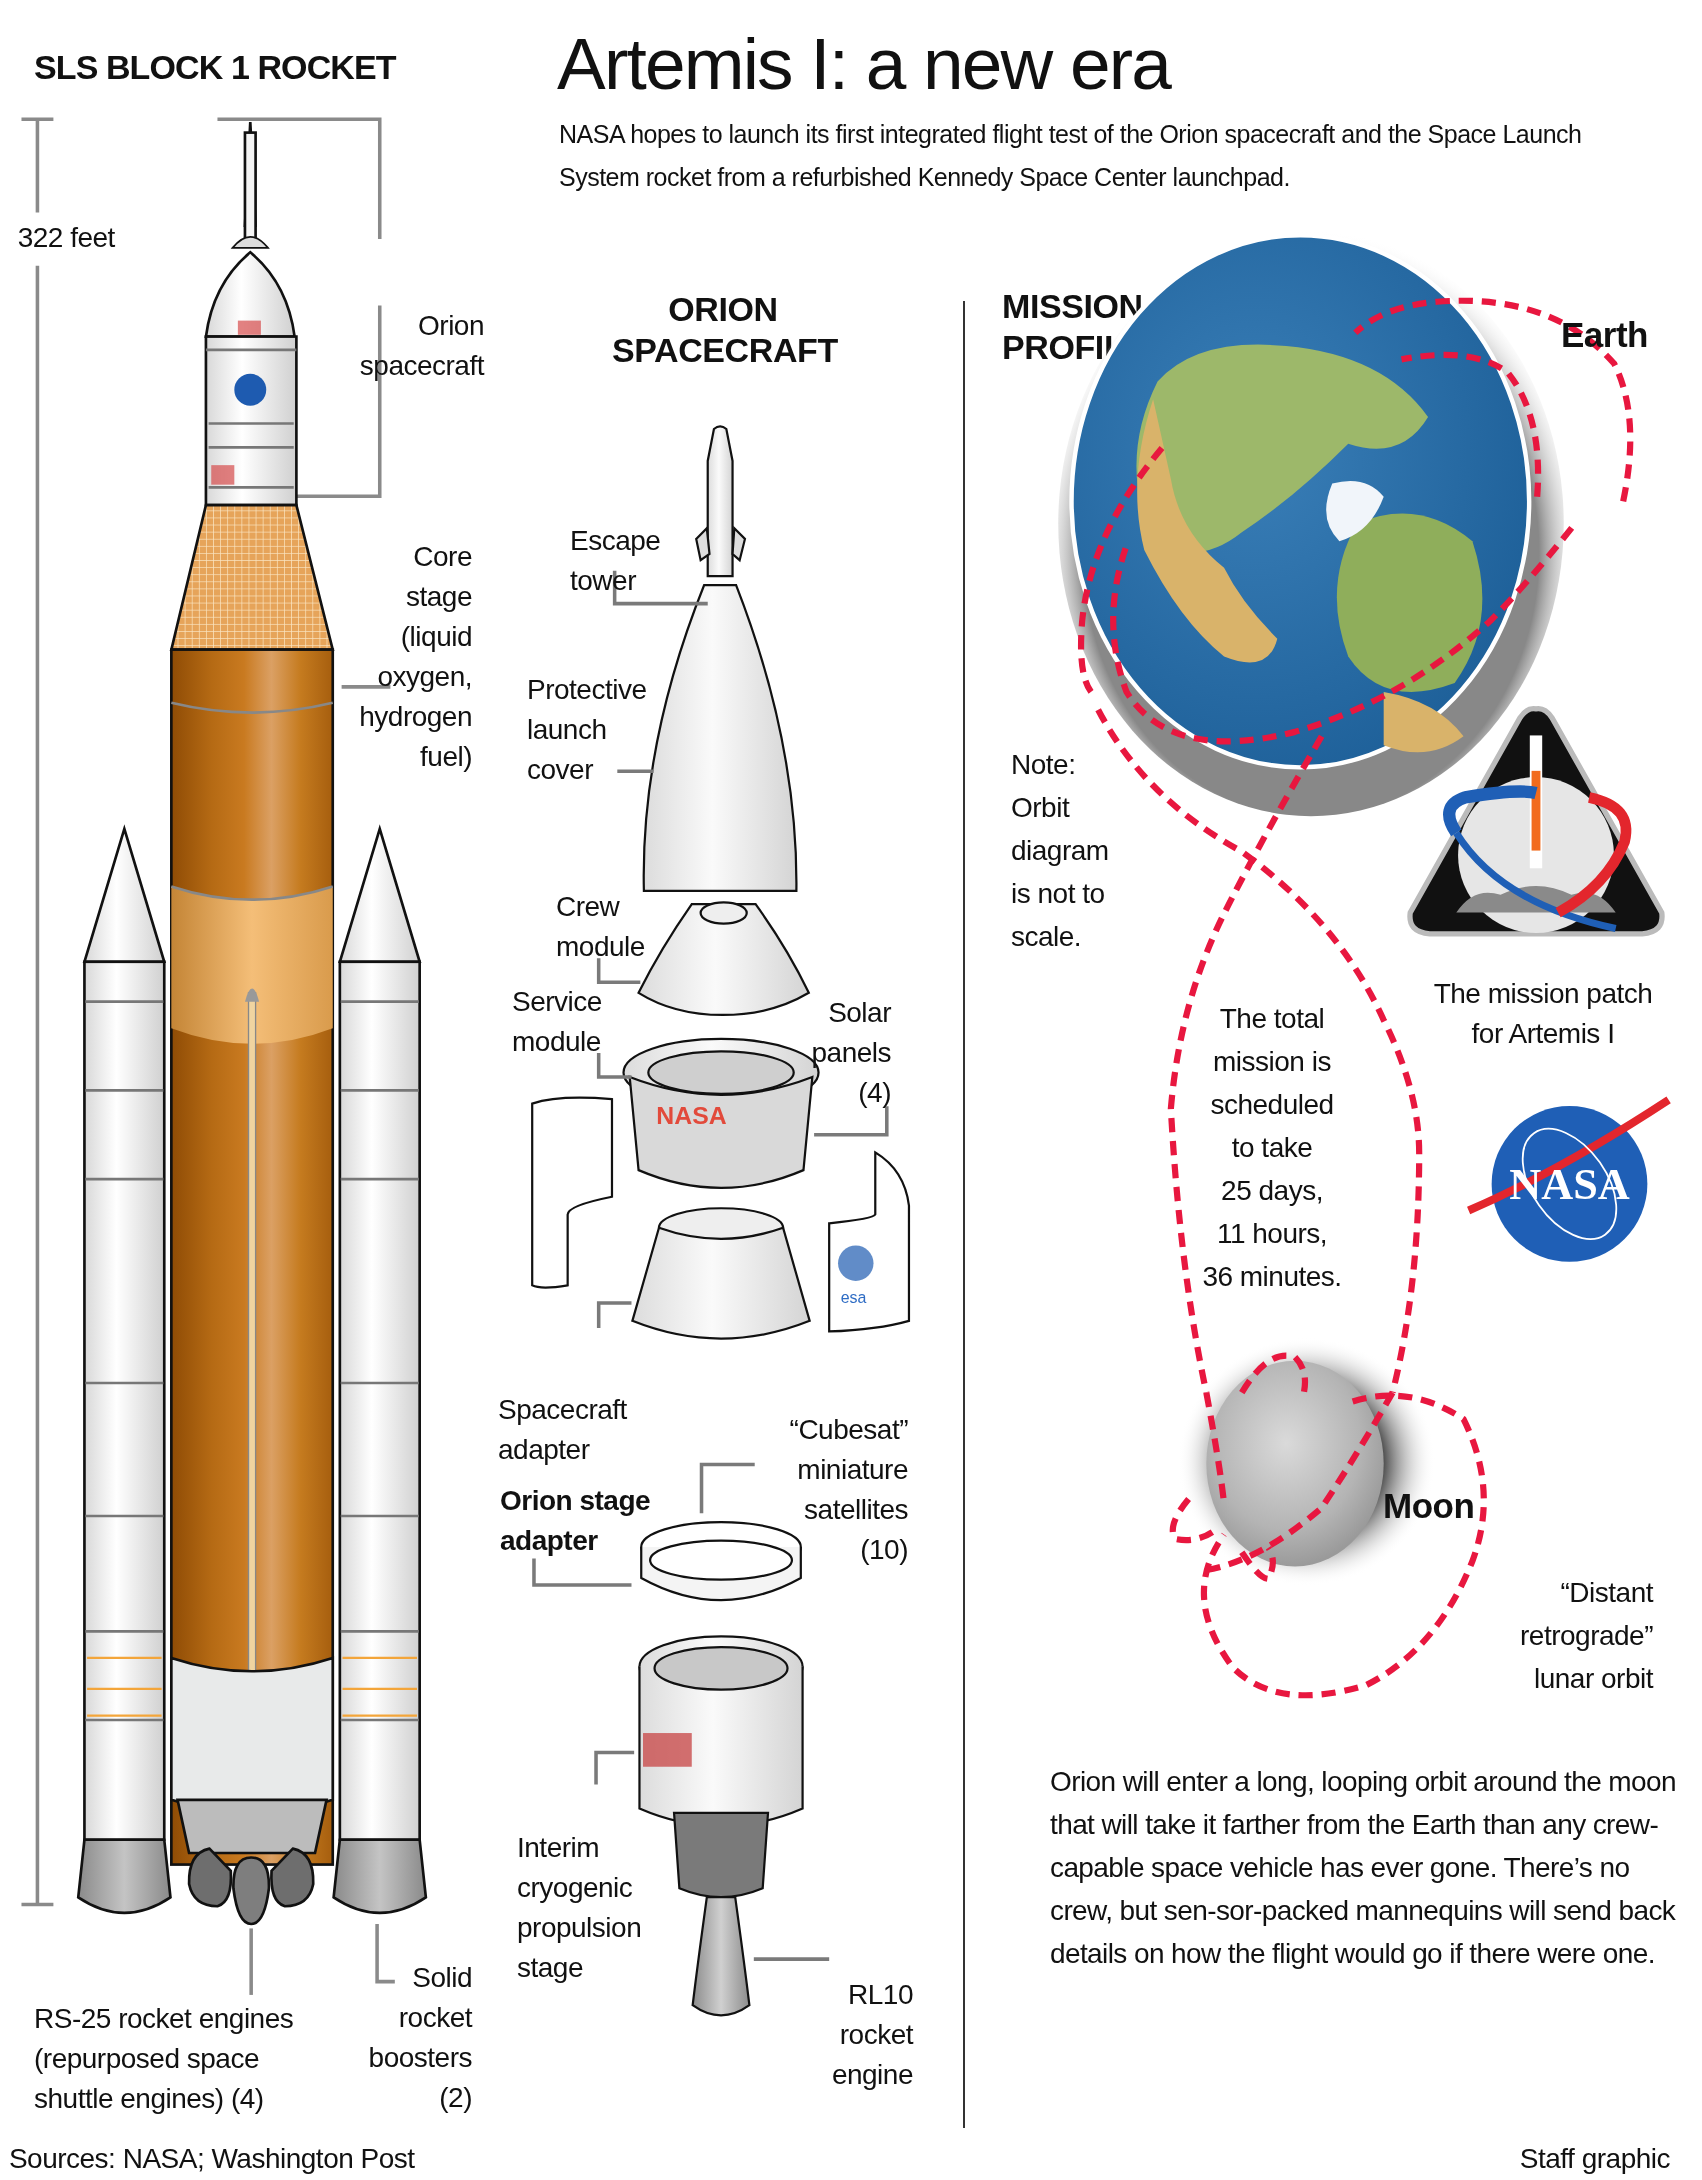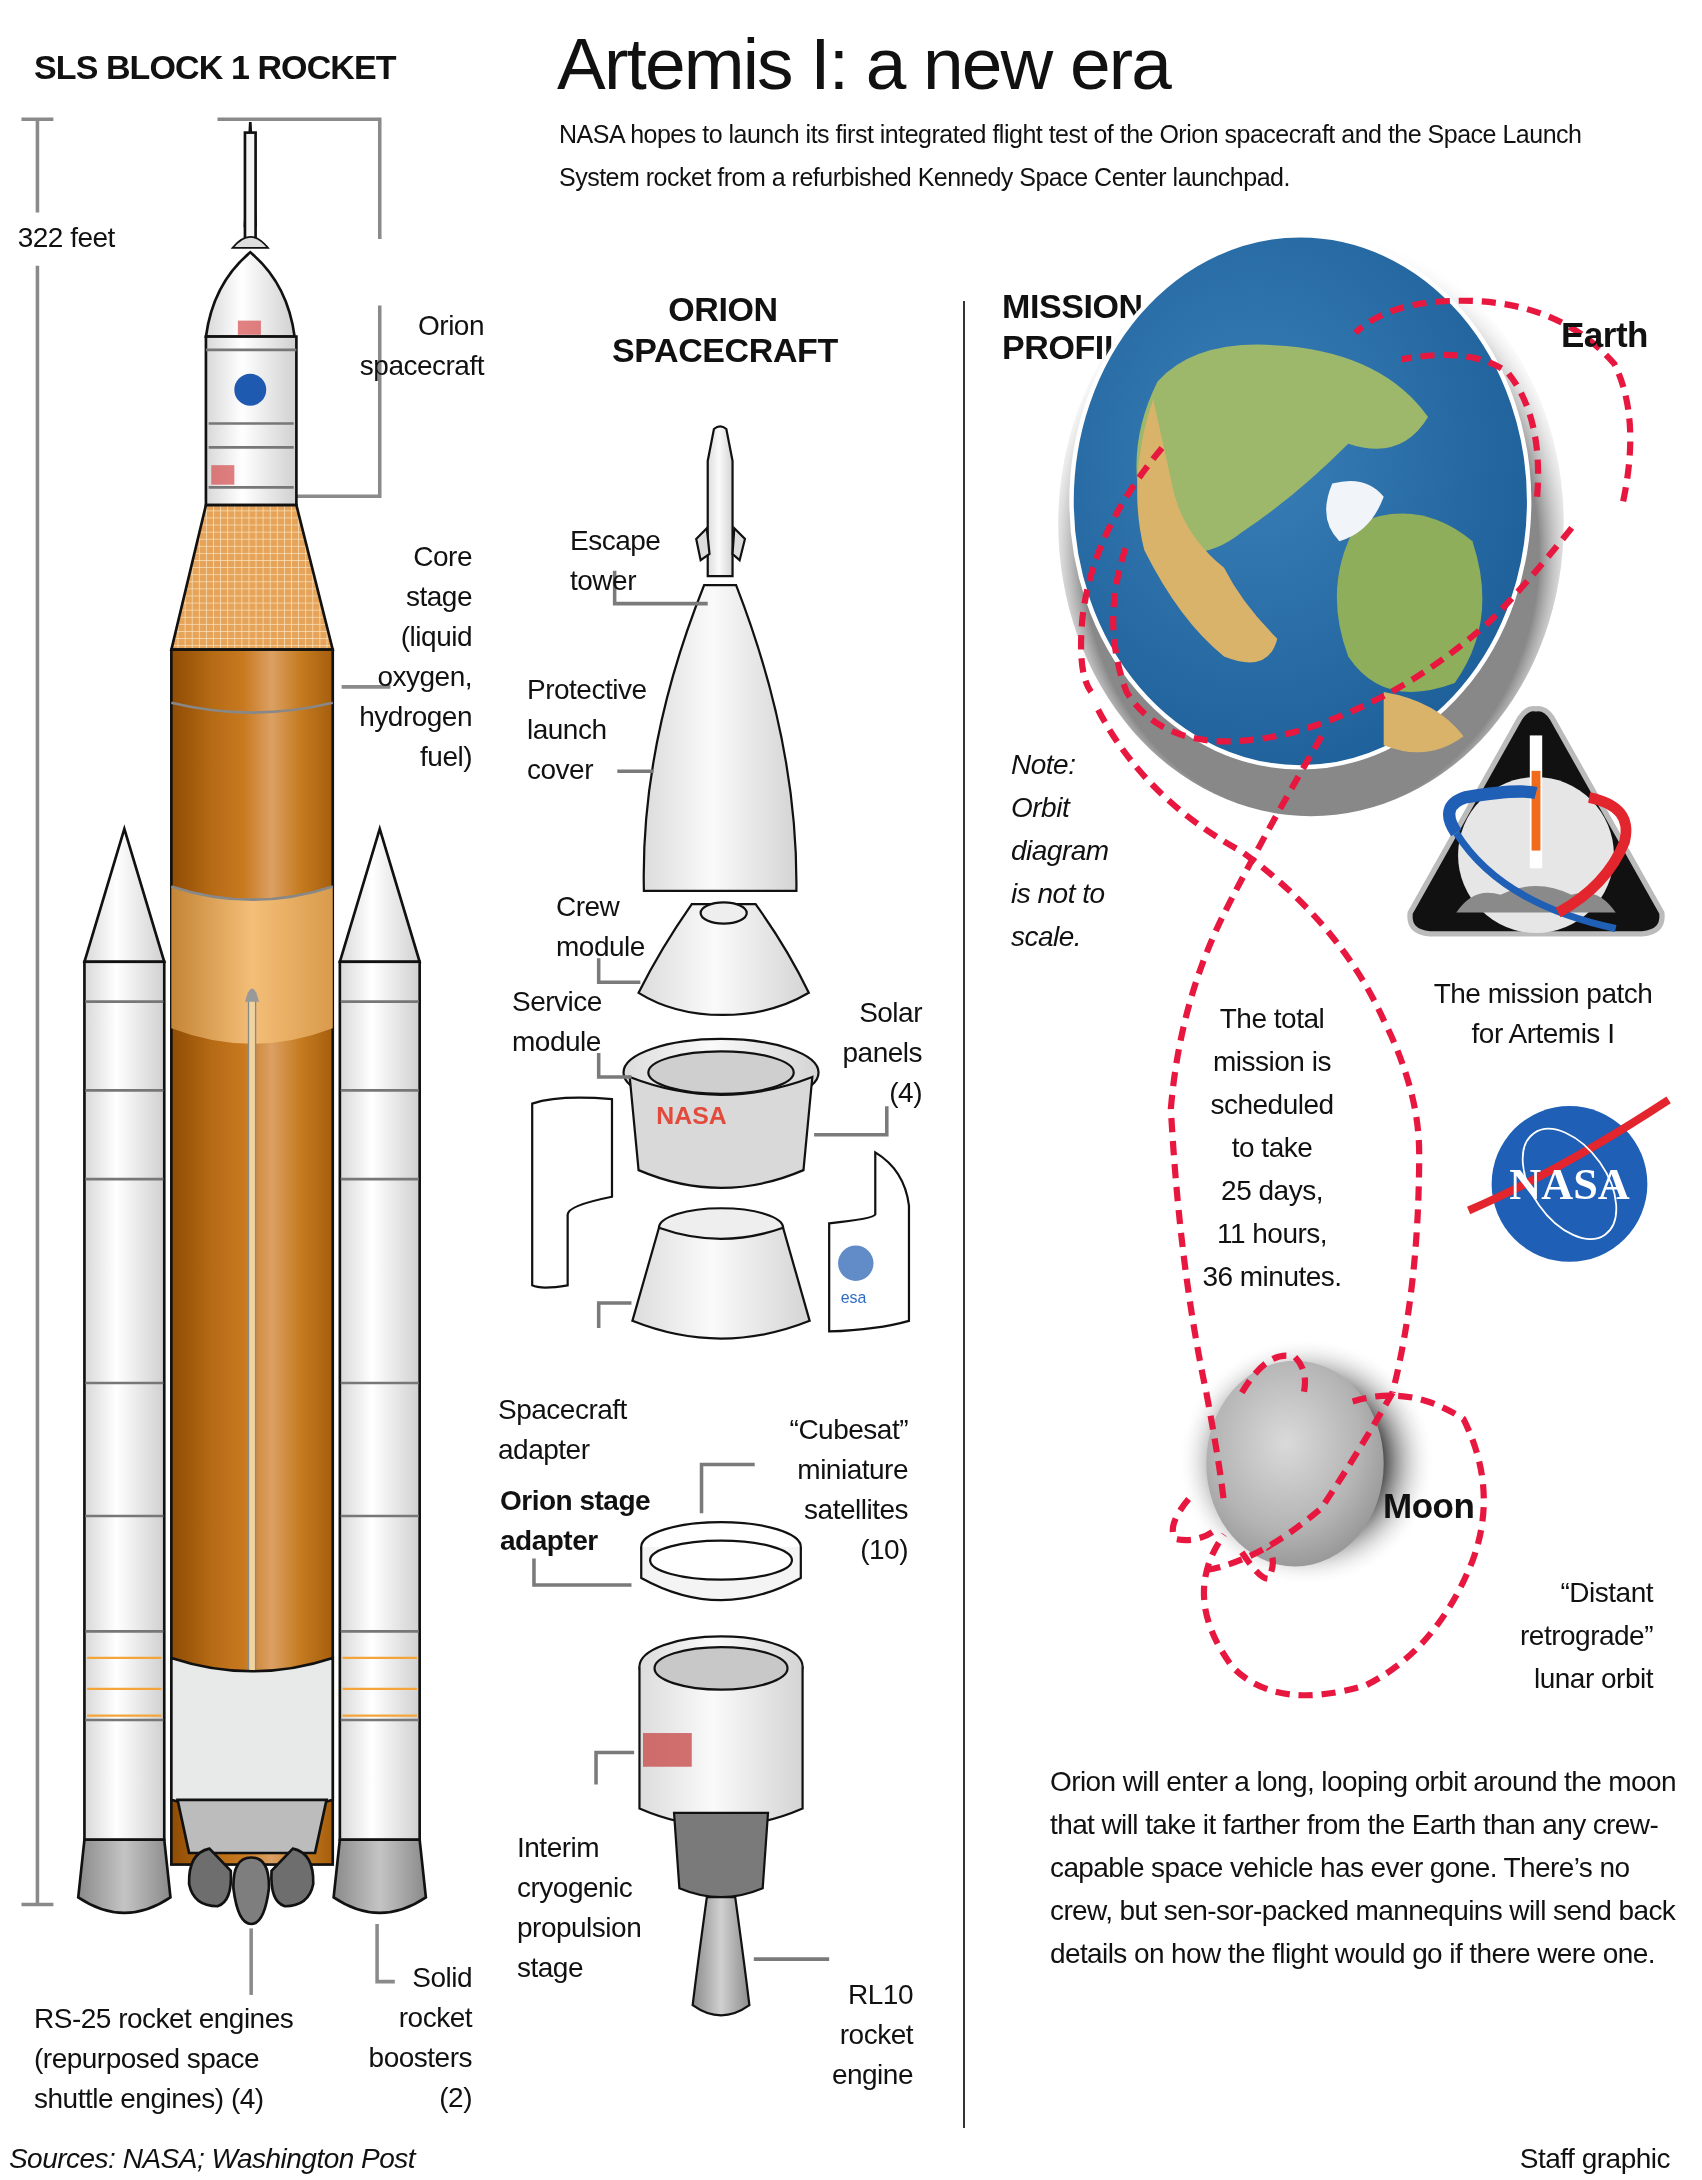--- a/index.html
+++ b/index.html
@@ -6,21 +6,21 @@
   html, body { width: 1702px; height: 2180px; background: #ffffff; overflow: hidden; }
   body { position: relative; font-family: "Liberation Sans", "DejaVu Sans", sans-serif; color: #111; }
   .abs { position: absolute; }
   .hdr-sls { left: 34px; top: 48px; font-size: 34px; font-weight: 700; letter-spacing: -0.9px; white-space: nowrap; }
   .title { left: 557px; top: 26.6px; font-size: 73px; font-weight: 400; letter-spacing: -1.8px; white-space: nowrap; line-height: 1; }
   .subtitle { left: 559px; top: 113px; width: 1091px; font-size: 25px; line-height: 43px; letter-spacing: -0.5px; }
   .section-h { font-size: 34px; font-weight: 700; line-height: 41px; letter-spacing: -0.4px; }
   .lbl { font-size: 28px; line-height: 40px; letter-spacing: -0.5px; white-space: nowrap; }
   .lbl.r { text-align: right; }
   .lbl.c { text-align: center; }
-  .lbl.i { font-style: italic; }
+  .lbl.i { }
   .lbl.b { font-weight: 700; }
   .para { left: 1050px; top: 1760px; width: 638px; font-size: 28px; line-height: 43px; letter-spacing: -0.6px; }
   .foot { font-size: 28px; }
   .divider { left: 963px; top: 301px; width: 1.8px; height: 1827px; background: #333; }
   svg { position: absolute; overflow: visible; }
 </style>
 </head>
 <body>
 
 <div class="abs hdr-sls">SLS BLOCK 1 ROCKET</div>
@@ -220,21 +220,21 @@
   <div>cover</div>
 </div>
 <div class="abs lbl" style="left:512px;top:887px;margin-left:44px;">
   <div>Crew</div>
   <div>module</div>
 </div>
 <div class="abs lbl" style="left:512px;top:982px;">
   <div>Service</div>
   <div>module</div>
 </div>
-<div class="abs lbl r" style="right:780px;top:993px;margin-left:32px;">
+<div class="abs lbl r" style="right:811px;top:993px;margin-left:32px;">
   <div>Solar</div>
   <div>panels</div>
   <div>(4)</div>
 </div>
 <div class="abs lbl" style="left:498px;top:1390px;">
   <div>Spacecraft</div>
   <div>adapter</div>
 </div>
 <div class="abs lbl r" style="right:794px;top:1410px;">
   <div>“Cubesat”</div>

